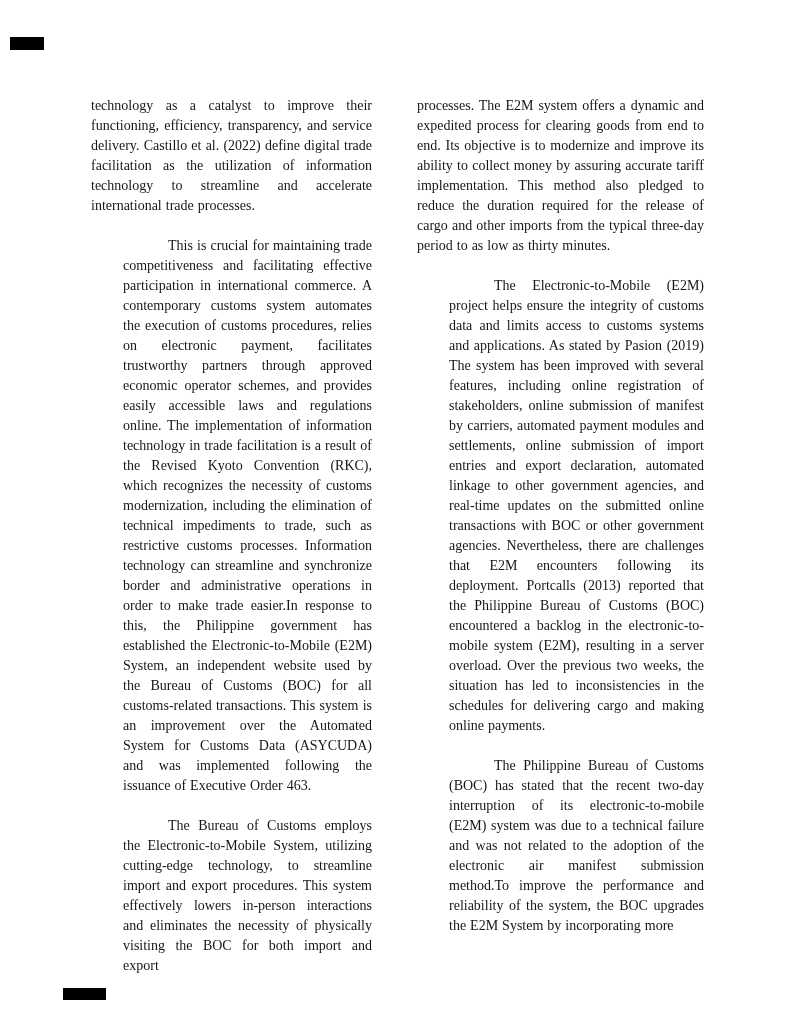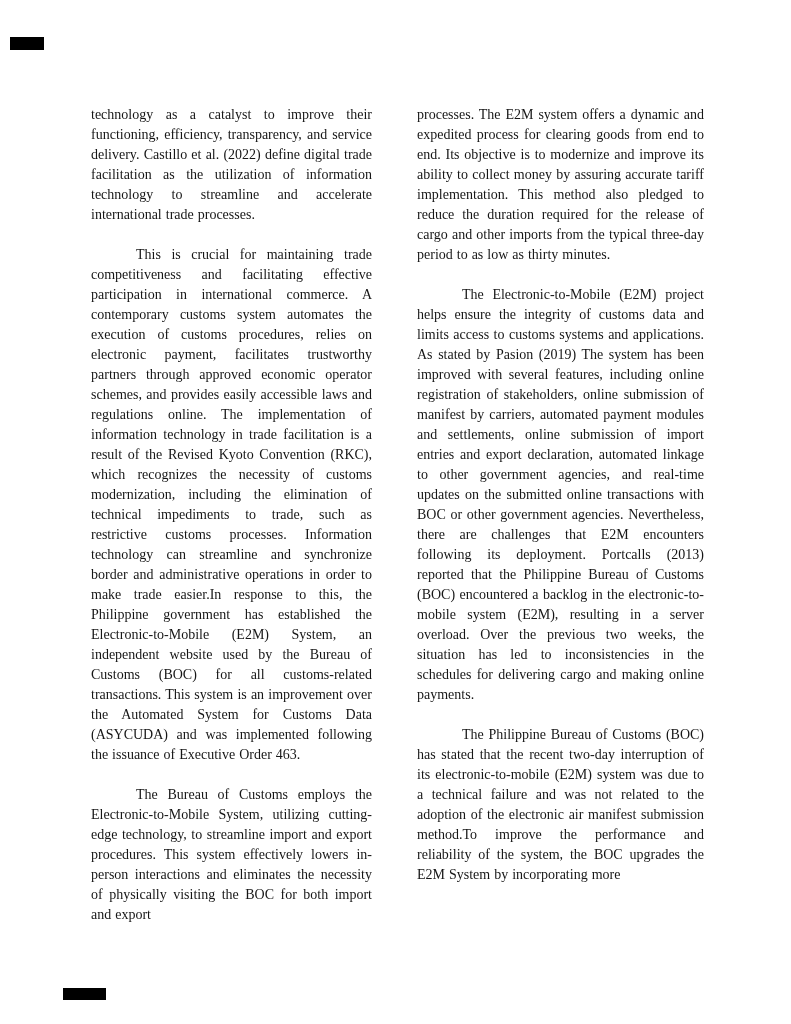--- a/index.html
+++ b/index.html
@@ -14,40 +14,41 @@
     font-family: "Liberation Serif", "DejaVu Serif", serif;
     overflow: hidden;
   }
   .page {
     position: absolute;
     inset: 0;
     background: #ffffff;
   }
   .col {
     position: absolute;
-    top: 105px;
+    top: 96px;
   }
   .col-left {
     left: 91px;
     width: 281px;
   }
   .col-right {
     left: 417px;
     width: 287px;
   }
   p.para {
     margin: 0 0 20px 0;
     font-size: 14px;
     line-height: 20px;
     text-align: justify;
     color: #161616;
     word-spacing: 0.5px;
   }
   p.para.indent {
     text-indent: 45px;
+    margin-left: 32px;
   }
   .redaction {
     position: absolute;
     background: #000000;
   }
   .redaction-top {
     left: 10px;
     top: 37px;
     width: 34px;
     height: 13px;

